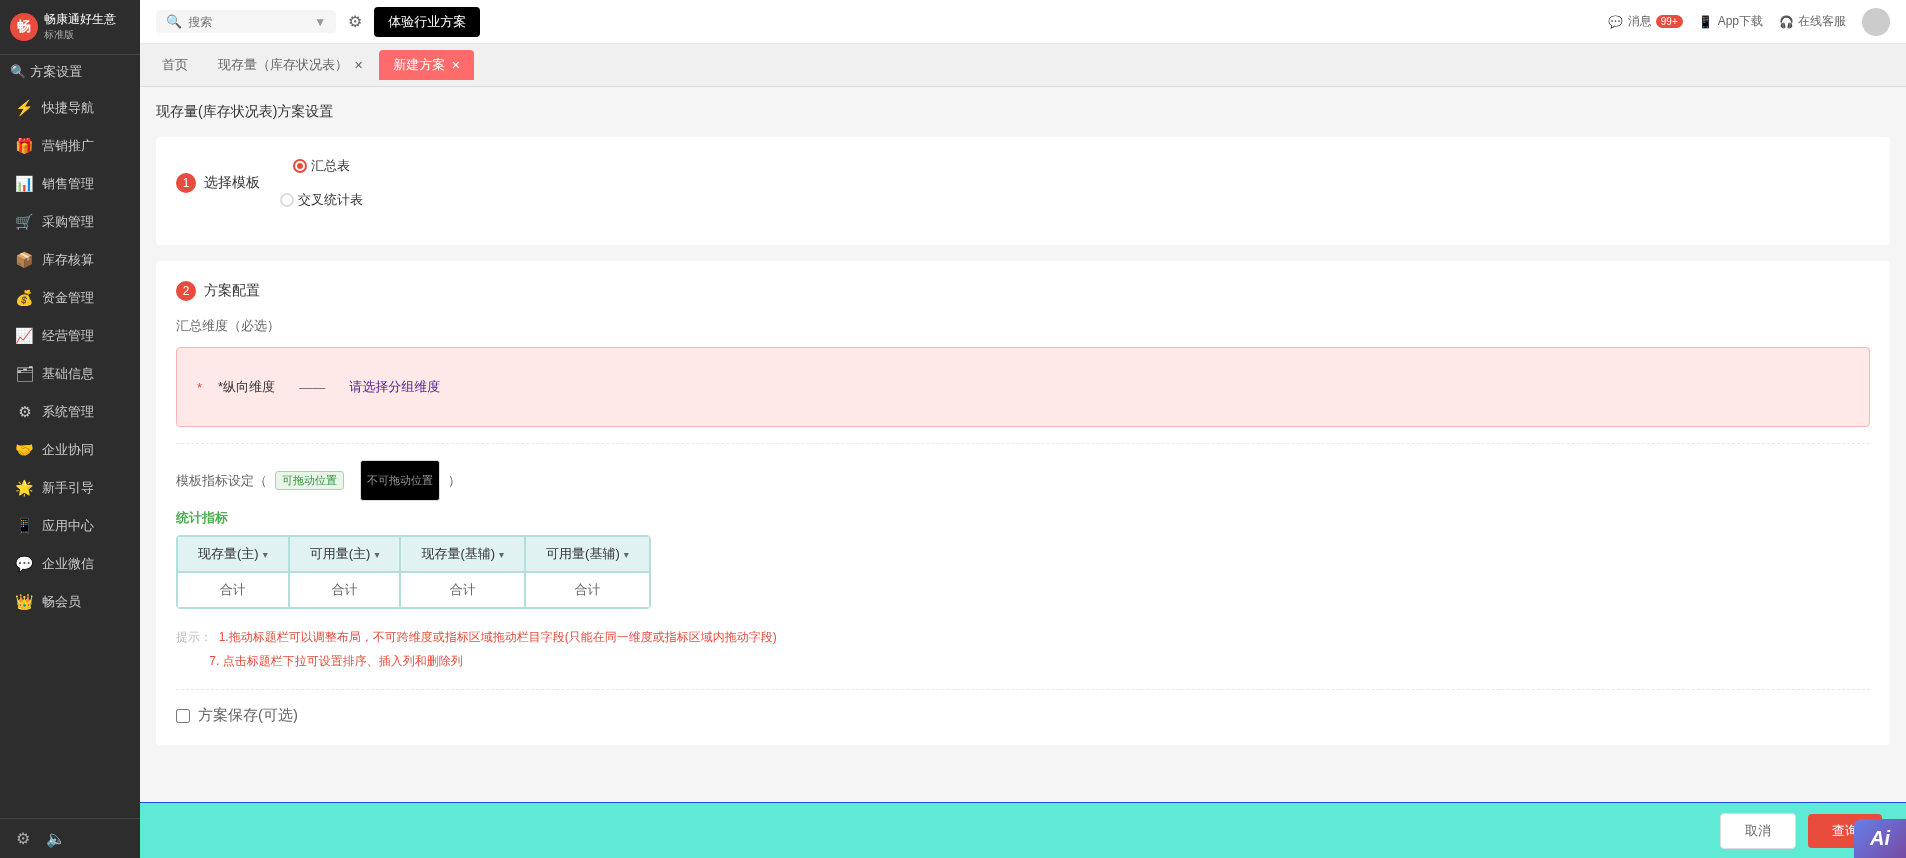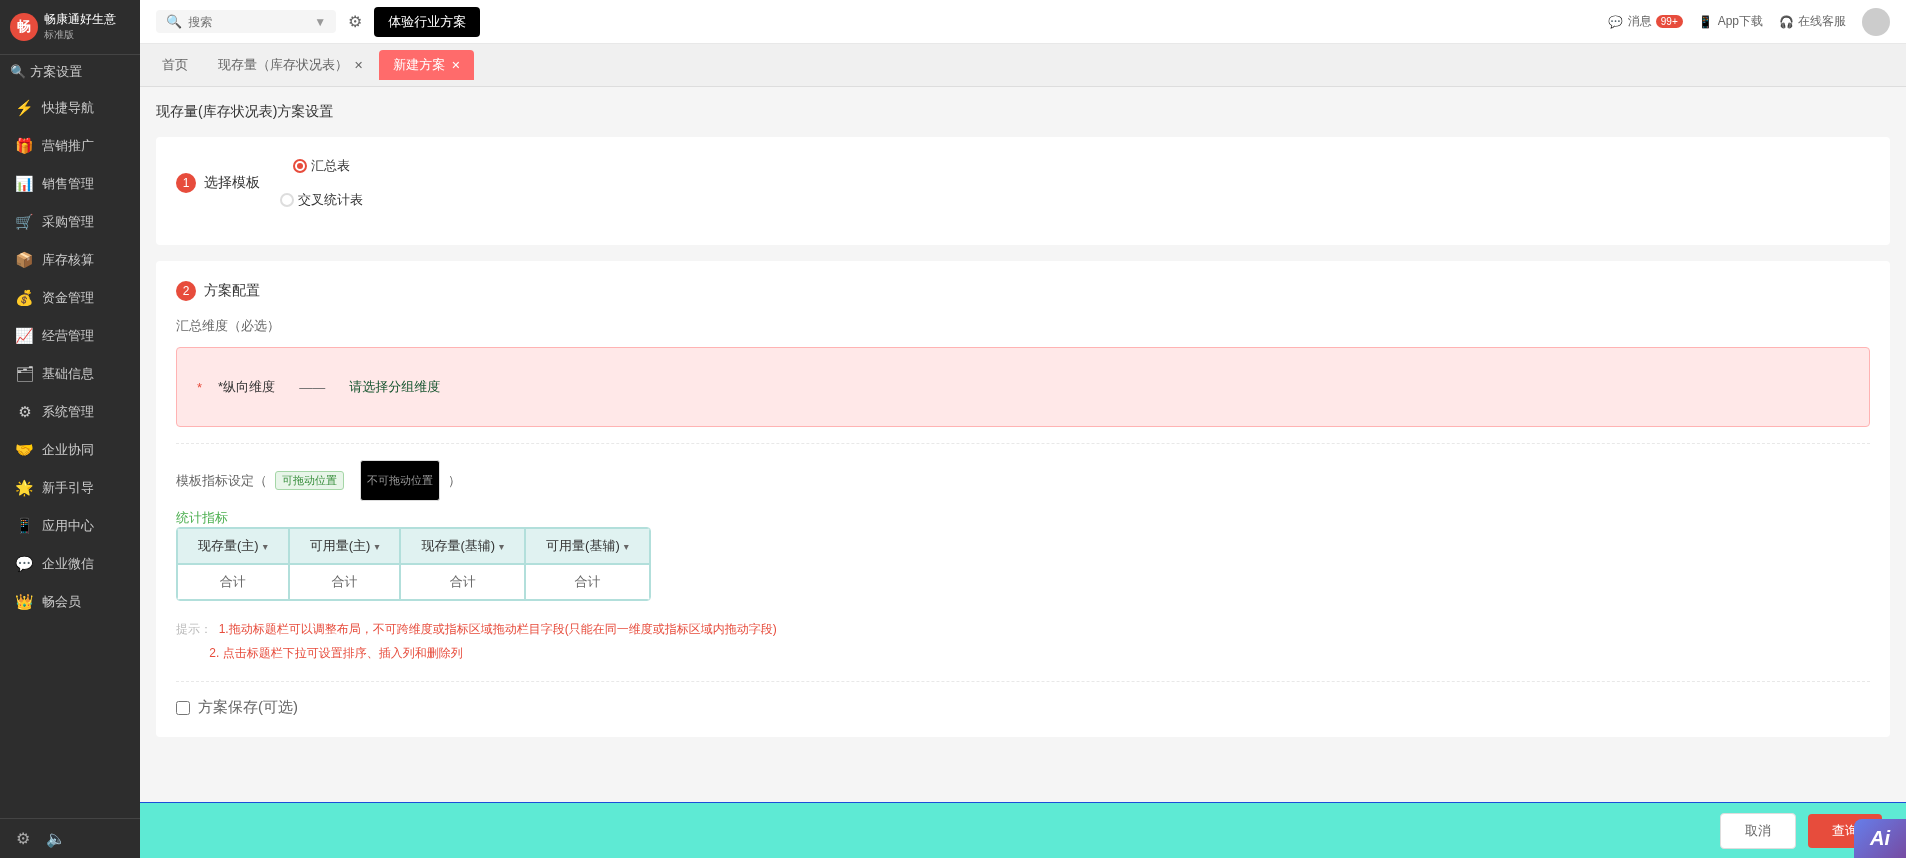--- a/index.html
+++ b/index.html
@@ -194,21 +194,21 @@
       border: 1px solid #ffb3b3;
       border-radius: 4px;
       padding: 24px 20px;
       display: flex; align-items: center;
       gap: 16px;
       min-height: 80px;
     }
     .dimension-required { color: #e74c3c; font-size: 13px; }
     .dimension-label { color: #333; font-size: 13px; font-weight: 500; }
     .dimension-dash { color: #666; margin: 0 8px; }
-    .dimension-placeholder { color: #14532d; font-size: 13px; }
+    .dimension-placeholder { color: #4c1d95; font-size: 13px; }
 
     .indicator-settings {
       margin-top: 16px;
     }
     .indicator-label { font-size: 13px; color: #666; margin-bottom: 8px; display: flex; align-items: center; gap: 8px; }
     .draggable-tag {
       display: inline-flex; align-items: center;
       background: #e8f5e9;
       border: 1px solid #a5d6a7;
       border-radius: 3px;
@@ -220,21 +220,21 @@
       display: inline-flex; align-items: center;
       background: #000000;
       border: 1px solid #ddd;
       border-radius: 3px;
       padding: 12px 6px;
       font-size: 11px;
       color: #999;
     }
 
     .stats-section { margin-top: 8px; }
-    .stats-title { color: #4caf50; font-size: 13px; font-weight: 400; }
+    .stats-title { color: #4caf50; font-size: 13px; font-weight: 700; margin-bottom: 8px; }
     .stats-grid {
       display: grid;
       grid-template-columns: repeat(4, auto);
     }
     .stats-header-cell {
       background: #e0f2f1;
       border: 1px solid #b2dfdb;
       padding: 8px 20px;
       font-size: 13px;
       color: #333;
@@ -512,21 +512,21 @@
               <span>合计</span>
             </div>
             <div class="stats-data-cell">
               <span>合计</span>
             </div>
           </div>
         </div>
 
         <div class="tip-section">
           <div>提示：&nbsp;&nbsp;<span>1.拖动标题栏可以调整布局，不可跨维度或指标区域拖动栏目字段(只能在同一维度或指标区域内拖动字段)</span></div>
-          <div>&nbsp;&nbsp;&nbsp;&nbsp;&nbsp;&nbsp;&nbsp;&nbsp;&nbsp;&nbsp;<span>2. 点击标题栏下拉可设置排序、插入列和删除列</span></div>
+          <div>&nbsp;&nbsp;&nbsp;&nbsp;&nbsp;&nbsp;&nbsp;&nbsp;&nbsp;&nbsp;<span>7. 点击标题栏下拉可设置排序、插入列和删除列</span></div>
         </div>
       </div>
 
       <hr class="divider">
 
       <div class="save-section">
         <input type="checkbox" class="save-checkbox" style="">
         <span class="save-label">方案保存(可选)</span>
       </div>
     </div>

